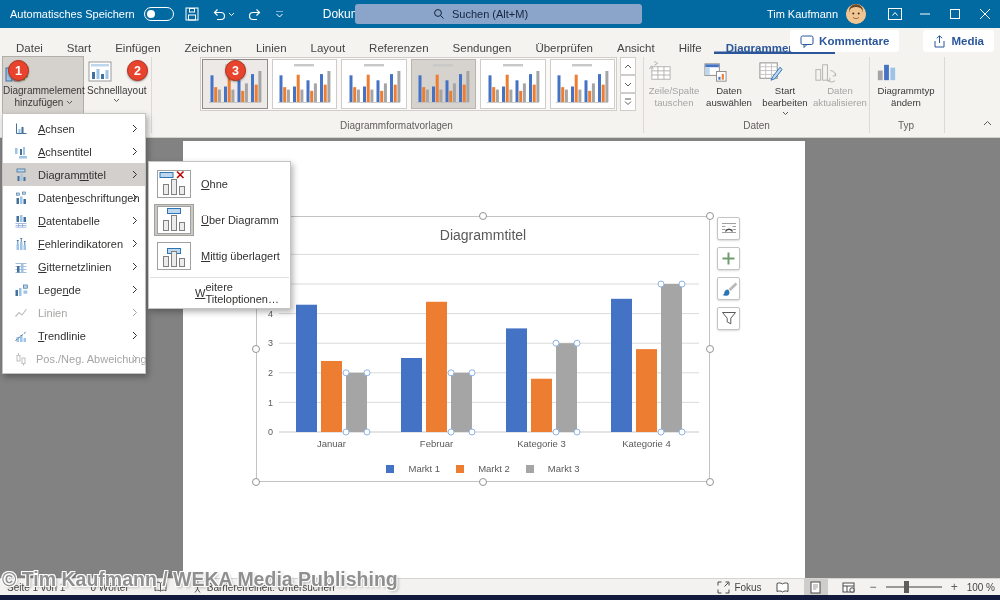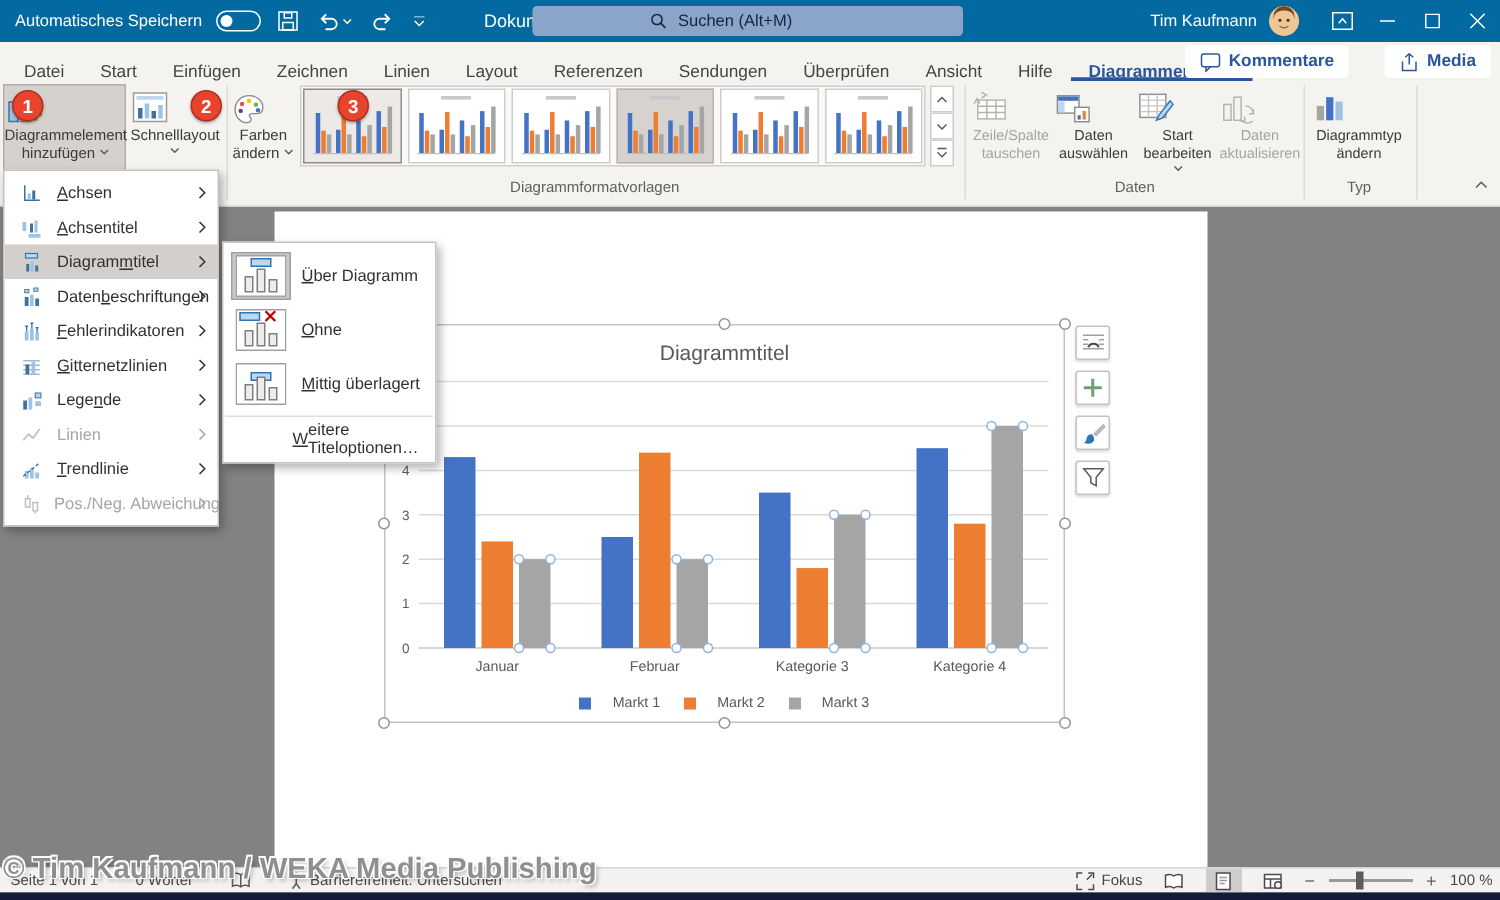--- a/index.html
+++ b/index.html
@@ -240,35 +240,20 @@
             <rect x="9.5" y="9" width="3" height="10" fill="#9dc3e6"></rect>
             <rect x="14" y="14" width="3" height="5" fill="#41719c"></rect>
             <rect x="18.5" y="10" width="3" height="9" fill="#9dc3e6"></rect>
           </svg>
       </span>
       <div class="blabel"><span>Schnelllayout</span><svg class="chev chev-block" width="7" height="5" viewBox="0 0 7 5">
             <path d="M1 1l2.5 2.5L6 1" stroke="#5a5a5a" fill="none"></path>
           </svg></div>
     </div>
     <div class="rsep" style="left:151px"></div>
-    <div class="bigbtn" style="left:153px;width:45px">
-      <span class="bicon">
-        <svg width="24" height="24" viewBox="0 0 26 26">
-            <path d="M13 3c6 0 10 4 10 8.5c0 3-2 4.5-5 4.5h-3c-2 0-2.2 1.6-1 2.7c1 1 .6 3.8-2.3 3.8C7 22.5 3 18.5 3 13S7 3 13 3z" fill="#fff" stroke="#8c8c8c"></path>
-            <circle cx="8" cy="9" r="1.6" fill="#e2504c"></circle>
-            <circle cx="13" cy="6.8" r="1.6" fill="#ffc000"></circle>
-            <circle cx="18" cy="9.5" r="1.6" fill="#70ad47"></circle>
-            <circle cx="19.5" cy="13.5" r="1.6" fill="#4472c4"></circle>
-            <circle cx="7" cy="14" r="1.6" fill="#7030a0"></circle>
-          </svg>
-      </span>
-      <div class="blabel"><span>Farben ändern</span> <svg class="chev" width="7" height="5" viewBox="0 0 7 5">
-            <path d="M1 1l2.5 2.5L6 1" stroke="#5a5a5a" fill="none"></path>
-          </svg></div>
-    </div>
     <div class="gallery" id="gallery">
         <div class="gal-item sel">
           <svg width="58" height="46" viewBox="0 0 58 46">
             <rect x="19" y="3" width="20" height="2.4" fill="#c9c9c9"></rect>
             <rect x="4.5" y="14.34" width="3" height="26.66" fill="#4472c4"></rect>
             <rect x="8.2" y="26.12" width="3" height="14.879999999999999" fill="#ed7d31"></rect>
             <rect x="11.9" y="28.6" width="3" height="12.4" fill="#a5a5a5"></rect>
             <rect x="18" y="25.5" width="3" height="15.5" fill="#4472c4"></rect>
             <rect x="21.7" y="13.719999999999995" width="3" height="27.280000000000005" fill="#ed7d31"></rect>
             <rect x="25.4" y="28.6" width="3" height="12.4" fill="#a5a5a5"></rect>
@@ -617,20 +602,36 @@
         <span class="mlabel">Daten<u>b</u>eschriftungen</span>
         <span class="marrow">
           <svg width="6" height="9" viewBox="0 0 6 9">
             <path d="M1 1l3.5 3.5L1 8" fill="none" stroke="currentColor"></path>
           </svg>
         </span>
       </div>
       <div class="mi">
         <span class="micon">
           <svg width="14" height="14" viewBox="0 0 14 14">
+            <rect x="2.5" y="2" width="2.5" height="6" fill="#41719c"></rect>
+            <rect x="6" y="1" width="2.5" height="7" fill="#9dc3e6"></rect>
+            <rect x="9.5" y="3" width="2.5" height="5" fill="#41719c"></rect>
+            <path d="M1.5 9.5h11M1.5 11.5h11M1.5 13.2h11M4.5 9.5v3.7M8.5 9.5v3.7" stroke="#8faadc" stroke-width="0.8" fill="none"></path>
+          </svg>
+        </span>
+        <span class="mlabel"><u>D</u>atentabelle</span>
+        <span class="marrow">
+          <svg width="6" height="9" viewBox="0 0 6 9">
+            <path d="M1 1l3.5 3.5L1 8" fill="none" stroke="currentColor"></path>
+          </svg>
+        </span>
+      </div>
+      <div class="mi">
+        <span class="micon">
+          <svg width="14" height="14" viewBox="0 0 14 14">
             <rect x="2.5" y="7" width="2.5" height="6" fill="#9dc3e6"></rect>
             <rect x="6" y="5" width="2.5" height="8" fill="#9dc3e6"></rect>
             <rect x="9.5" y="8" width="2.5" height="5" fill="#9dc3e6"></rect>
             <path d="M3.75 3.5v3.5M2.75 3.5h2M7.25 1.5V5M6.25 1.5h2M10.75 4.5V8M9.75 4.5h2" stroke="#41719c" stroke-width="0.9" fill="none"></path>
           </svg>
         </span>
         <span class="mlabel"><u>F</u>ehlerindikatoren</span>
         <span class="marrow">
           <svg width="6" height="9" viewBox="0 0 6 9">
             <path d="M1 1l3.5 3.5L1 8" fill="none" stroke="currentColor"></path>
@@ -708,50 +709,50 @@
         <span class="mlabel">Pos./Neg. Abweichung</span>
         <span class="marrow">
           <svg width="6" height="9" viewBox="0 0 6 9">
             <path d="M1 1l3.5 3.5L1 8" fill="none" stroke="currentColor"></path>
           </svg>
         </span>
       </div>
     </div>
 
   <div class="submenu" id="submenu">
-      <div class="smi">
-        <span class="iconbox sel">
-          <svg width="34" height="28" viewBox="0 0 34 28">
-            <rect x="0.5" y="0.5" width="33" height="27" fill="#fff" stroke="#a0a0a0"></rect>
-            <rect x="10.5" y="2.5" width="13" height="5" fill="#bdd7ee" stroke="#2e75b6"></rect>
-            <g fill="#ececec" stroke="#7f7f7f">
-              <rect x="6.5" y="14.5" width="5" height="10"></rect>
-              <rect x="14.5" y="9.5" width="5" height="15"></rect>
-              <rect x="22.5" y="16.5" width="5" height="8"></rect>
-            </g>
-          </svg>
-        </span>
-        <span class="slabel"><u>Ü</u>ber Diagramm</span>
-      </div>
       <div class="smi">
         <span class="iconbox">
           <svg width="34" height="28" viewBox="0 0 34 28">
             <rect x="0.5" y="0.5" width="33" height="27" fill="#fff" stroke="#a0a0a0"></rect>
             <rect x="3" y="2.5" width="13" height="5" fill="#bdd7ee" stroke="#2e75b6"></rect>
             <g fill="#ececec" stroke="#7f7f7f">
               <rect x="6.5" y="14.5" width="5" height="10"></rect>
               <rect x="14.5" y="9.5" width="5" height="15"></rect>
               <rect x="22.5" y="16.5" width="5" height="8"></rect>
             </g>
             <path d="M20 1.5l6.5 6.5M26.5 1.5L20 8" stroke="#c00000" stroke-width="1.5" fill="none"></path>
           </svg>
         </span>
         <span class="slabel"><u>O</u>hne</span>
       </div>
       <div class="smi">
+        <span class="iconbox sel">
+          <svg width="34" height="28" viewBox="0 0 34 28">
+            <rect x="0.5" y="0.5" width="33" height="27" fill="#fff" stroke="#a0a0a0"></rect>
+            <rect x="10.5" y="2.5" width="13" height="5" fill="#bdd7ee" stroke="#2e75b6"></rect>
+            <g fill="#ececec" stroke="#7f7f7f">
+              <rect x="6.5" y="14.5" width="5" height="10"></rect>
+              <rect x="14.5" y="9.5" width="5" height="15"></rect>
+              <rect x="22.5" y="16.5" width="5" height="8"></rect>
+            </g>
+          </svg>
+        </span>
+        <span class="slabel"><u>Ü</u>ber Diagramm</span>
+      </div>
+      <div class="smi">
         <span class="iconbox">
           <svg width="34" height="28" viewBox="0 0 34 28">
             <rect x="0.5" y="0.5" width="33" height="27" fill="#fff" stroke="#a0a0a0"></rect>
             <rect x="10.5" y="6.5" width="13" height="5" fill="#bdd7ee" stroke="#2e75b6"></rect>
             <g fill="#ececec" stroke="#7f7f7f">
               <rect x="6.5" y="14.5" width="5" height="10"></rect>
               <rect x="14.5" y="9.5" width="5" height="15"></rect>
               <rect x="22.5" y="16.5" width="5" height="8"></rect>
             </g>
           </svg>

